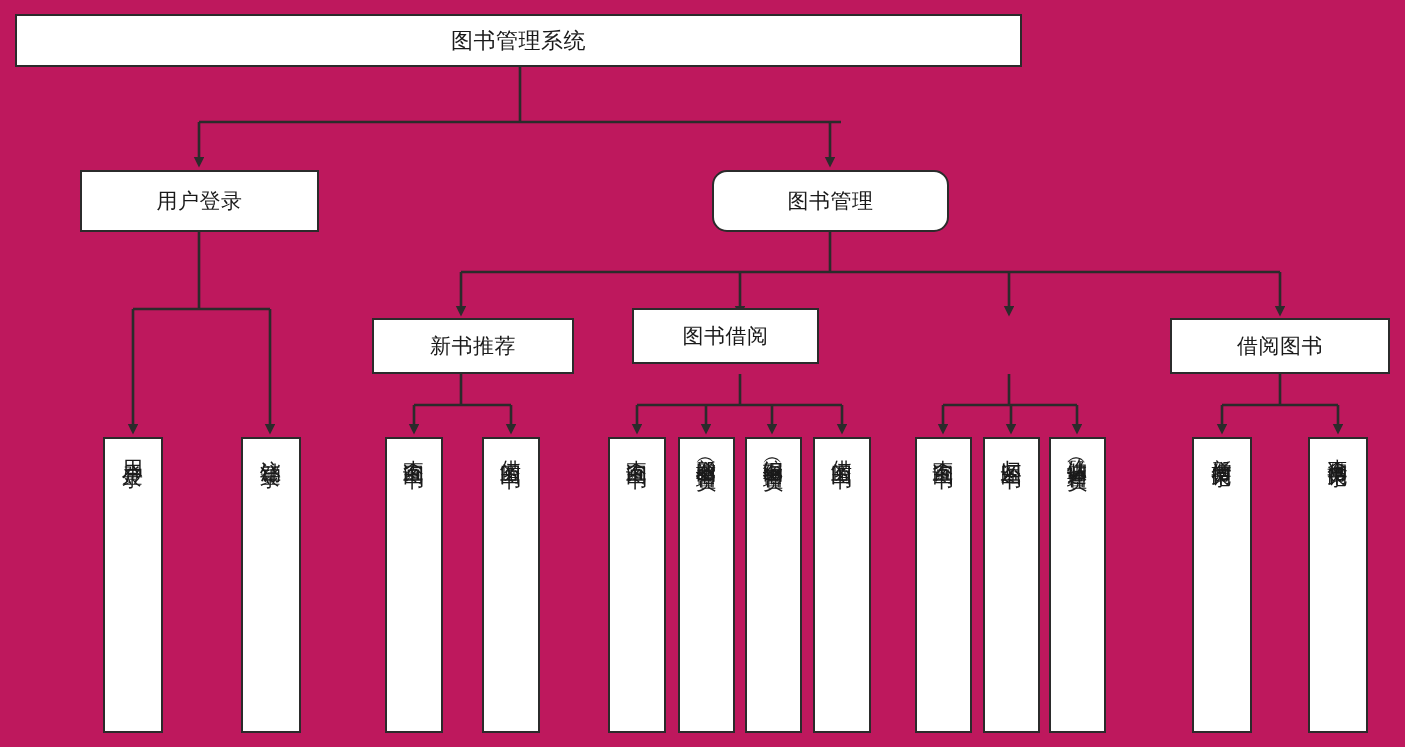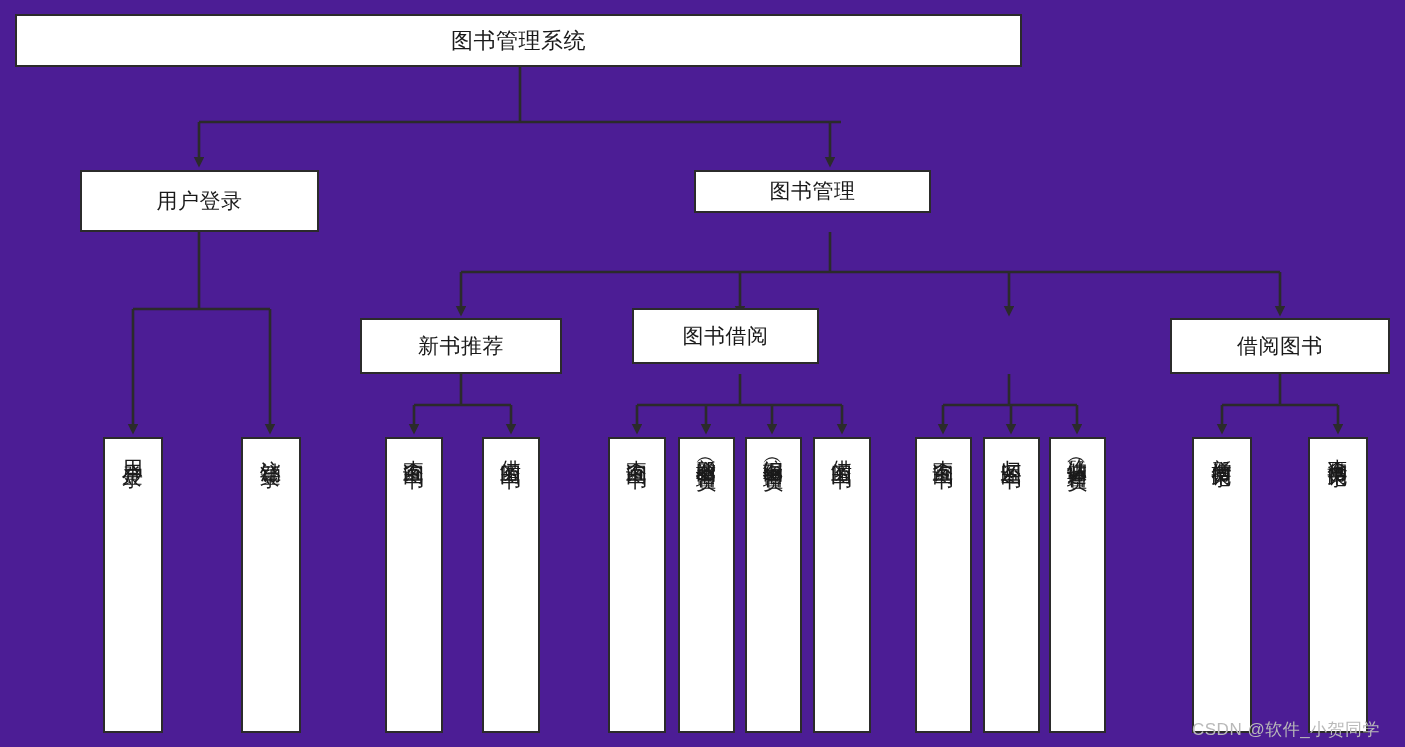--- a/index.html
+++ b/index.html
@@ -8,21 +8,21 @@
     background: #ffffff;
   }
   body {
     font-family: "Liberation Sans", "DejaVu Sans", sans-serif;
     color: #1a1a1a;
   }
   #canvas {
     position: relative;
     width: 1405px;
     height: 747px;
-    background: #4c1d95;
+    background: #be185d;
     overflow: hidden;
   }
   #edges {
     position: absolute;
     left: 0;
     top: 0;
     width: 1405px;
     height: 747px;
     pointer-events: none;
   }
@@ -132,25 +132,25 @@
     </g>
   </svg>
 
   <div class="node h root" style="left:15px; top:14px; width:1007px; height:53px;">
     <span class="lbl">图书管理系统</span>
   </div>
 
   <div class="node h" style="left:80px; top:170px; width:239px; height:62px;">
     <span class="lbl">用户登录</span>
   </div>
-  <div class="node h" style="left:694px; top:170px; width:237px; height:43px;">
+  <div class="node h" style="left:712px; top:170px; width:237px; height:62px;border-radius:15px;">
     <span class="lbl">图书管理</span>
   </div>
 
-  <div class="node h" style="left:360px; top:318px; width:202px; height:56px;">
+  <div class="node h" style="left:372px; top:318px; width:202px; height:56px;">
     <span class="lbl">新书推荐</span>
   </div>
   <div class="node h" style="left:632px; top:308px; width:187px; height:56px;">
     <span class="lbl">图书借阅</span>
   </div>
   <div class="node h" style="left:1170px; top:318px; width:220px; height:56px;">
     <span class="lbl">借阅图书</span>
   </div>
 
   <div class="node v" style="left:103px; top:437px; width:60px; height:296px;">
@@ -190,15 +190,14 @@
     <span class="lbl">确认归还（管理员）</span>
   </div>
 
   <div class="node v tall" style="left:1192px; top:437px; width:60px; height:296px;">
     <span class="lbl">新增借阅记录</span>
   </div>
   <div class="node v tall" style="left:1308px; top:437px; width:60px; height:296px;">
     <span class="lbl">查询借阅记录</span>
   </div>
 
-  <div class="watermark" style="left:1192px; top:718px;">CSDN @软件_小贺同学</div>
 
 </div>
 
 </body></html>

